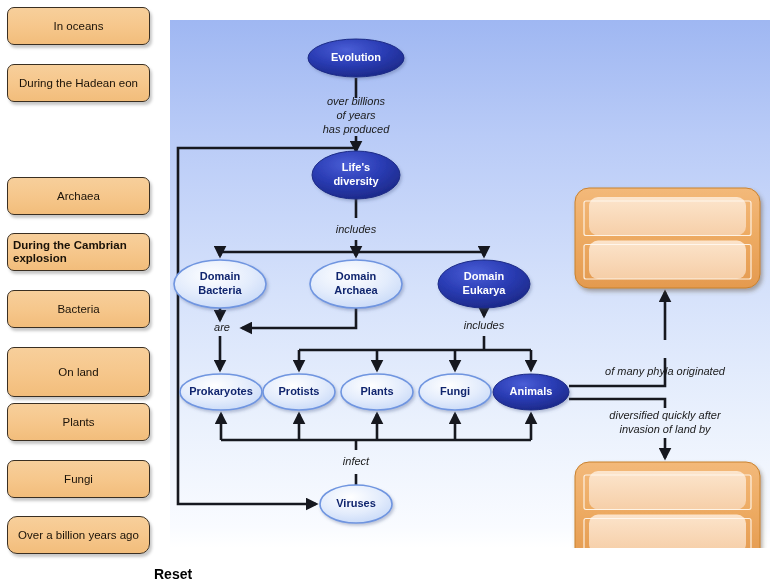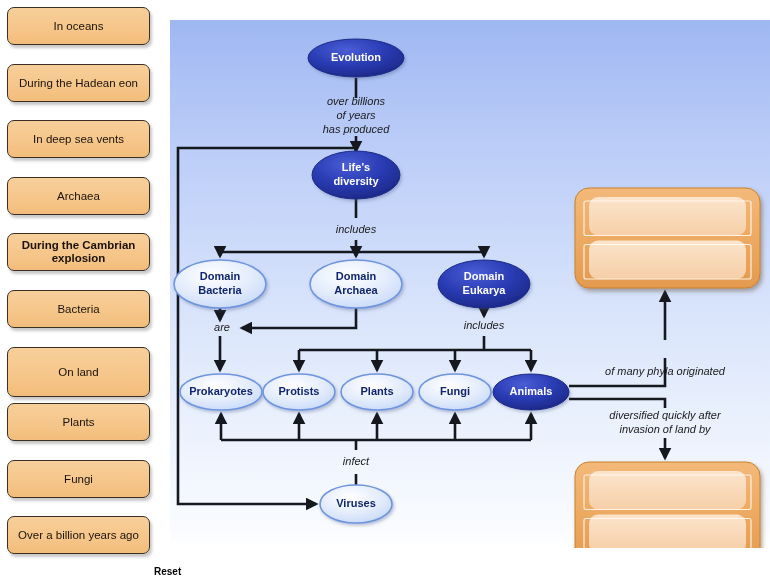--- a/index.html
+++ b/index.html
@@ -19,32 +19,31 @@
     position:absolute;
     left:7px;width:143px;
     box-sizing:border-box;
     background:linear-gradient(180deg,#f7cf9b 0%,#f6c78c 50%,#f2bd7b 100%);
     border:1px solid #3a2f22;
     border-radius:7px;
     box-shadow:2px 3px 3px rgba(0,0,0,0.22);
     color:#1a1208;
     font-size:11.5px;
     line-height:13px;
-    text-align:center;
     display:flex;align-items:center;justify-content:center;
     padding:2px 5px;
     cursor:pointer;
     user-select:none;
   }
 
   
   #reset-button{
     position:absolute;
     left:154px;top:566px;
-    font-size:10px;font-weight:bold;color:#000;
+    font-size:14px;font-weight:bold;color:#000;
     cursor:pointer;user-select:none;
   }
 
   
   #concept-map{
     position:absolute;
     left:170px;top:20px;
     width:664px;height:528px;
     background:linear-gradient(180deg,#9fb7f2 0%,#b9cbf7 22%,#d6e2fb 52%,#eaf1fd 76%,#f9fbff 96%,#ffffff 100%);
     overflow:hidden;
@@ -73,42 +72,39 @@
 </head>
 <body>
 
 <div id="tile-tray">
     <div class="tile" style="left: 7px; top: 7px; width: 143px; height: 38px;">
       <span>In oceans</span>
     </div>
     <div class="tile" style="left: 7px; top: 64px; width: 143px; height: 38px;">
       <span>During the Hadean eon</span>
     </div>
-    <div class="tile" style="left: 7px; top: 120px; width: 143px; height: 38px;">
-      <span>In deep sea vents</span>
-    </div>
     <div class="tile" style="left: 7px; top: 177px; width: 143px; height: 38px;">
       <span>Archaea</span>
     </div>
     <div class="tile" style="left: 7px; top: 233px; width: 143px; height: 38px; font-weight: bold;">
       <span>During the Cambrian explosion</span>
     </div>
     <div class="tile" style="left: 7px; top: 290px; width: 143px; height: 38px;">
       <span>Bacteria</span>
     </div>
     <div class="tile" style="left: 7px; top: 347px; width: 143px; height: 50px;">
       <span>On land</span>
     </div>
     <div class="tile" style="left: 7px; top: 403px; width: 143px; height: 38px;">
       <span>Plants</span>
     </div>
     <div class="tile" style="left: 7px; top: 460px; width: 143px; height: 38px;">
       <span>Fungi</span>
     </div>
-    <div class="tile" style="left: 7px; top: 516px; width: 143px; height: 38px;">
+    <div class="tile" style="left: 7px; top: 516px; width: 143px; height: 38px; border-radius: 10px;">
       <span>Over a billion years ago</span>
     </div>
   </div>
 
 <div id="reset-button">Reset</div>
 
 <div id="concept-map">
   <svg id="map-svg" width="600" height="528">
     <defs>
       <marker id="arrow" viewBox="0 0 10 10" refX="8" refY="5" markerWidth="5" markerHeight="5" orient="auto-start-reverse">

